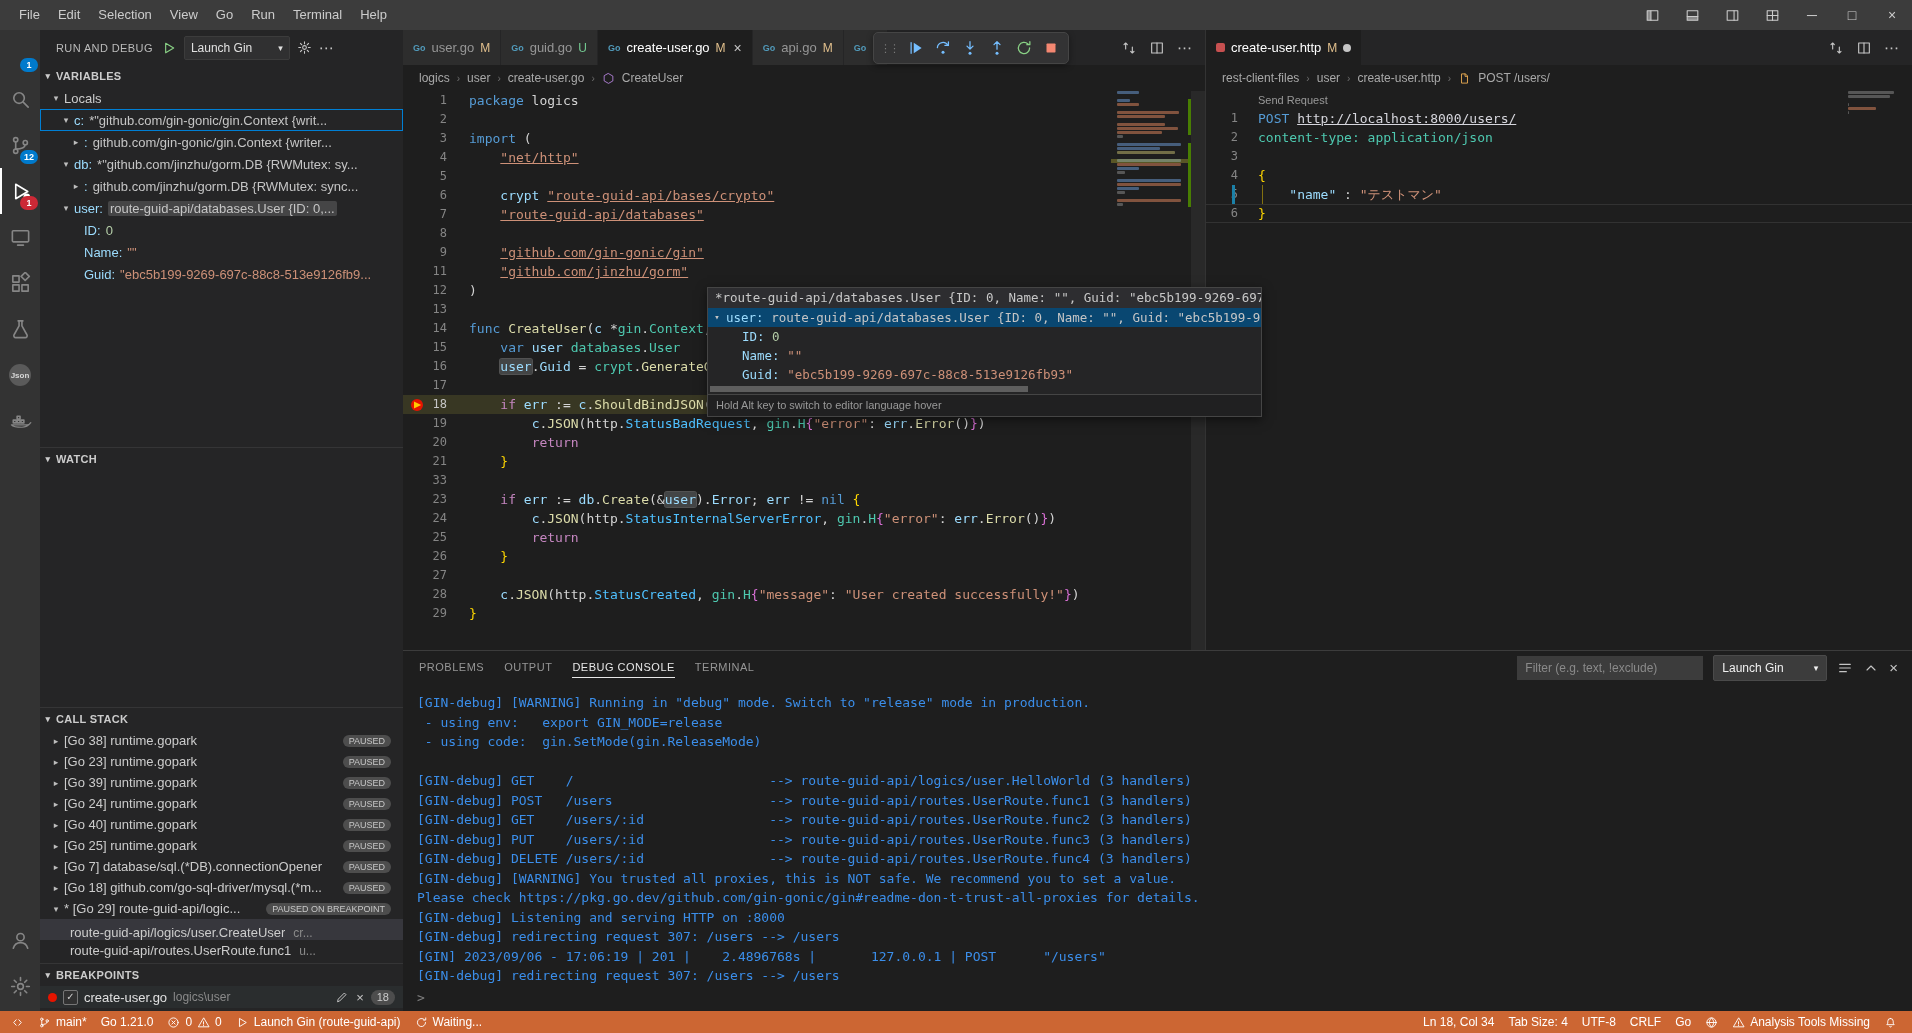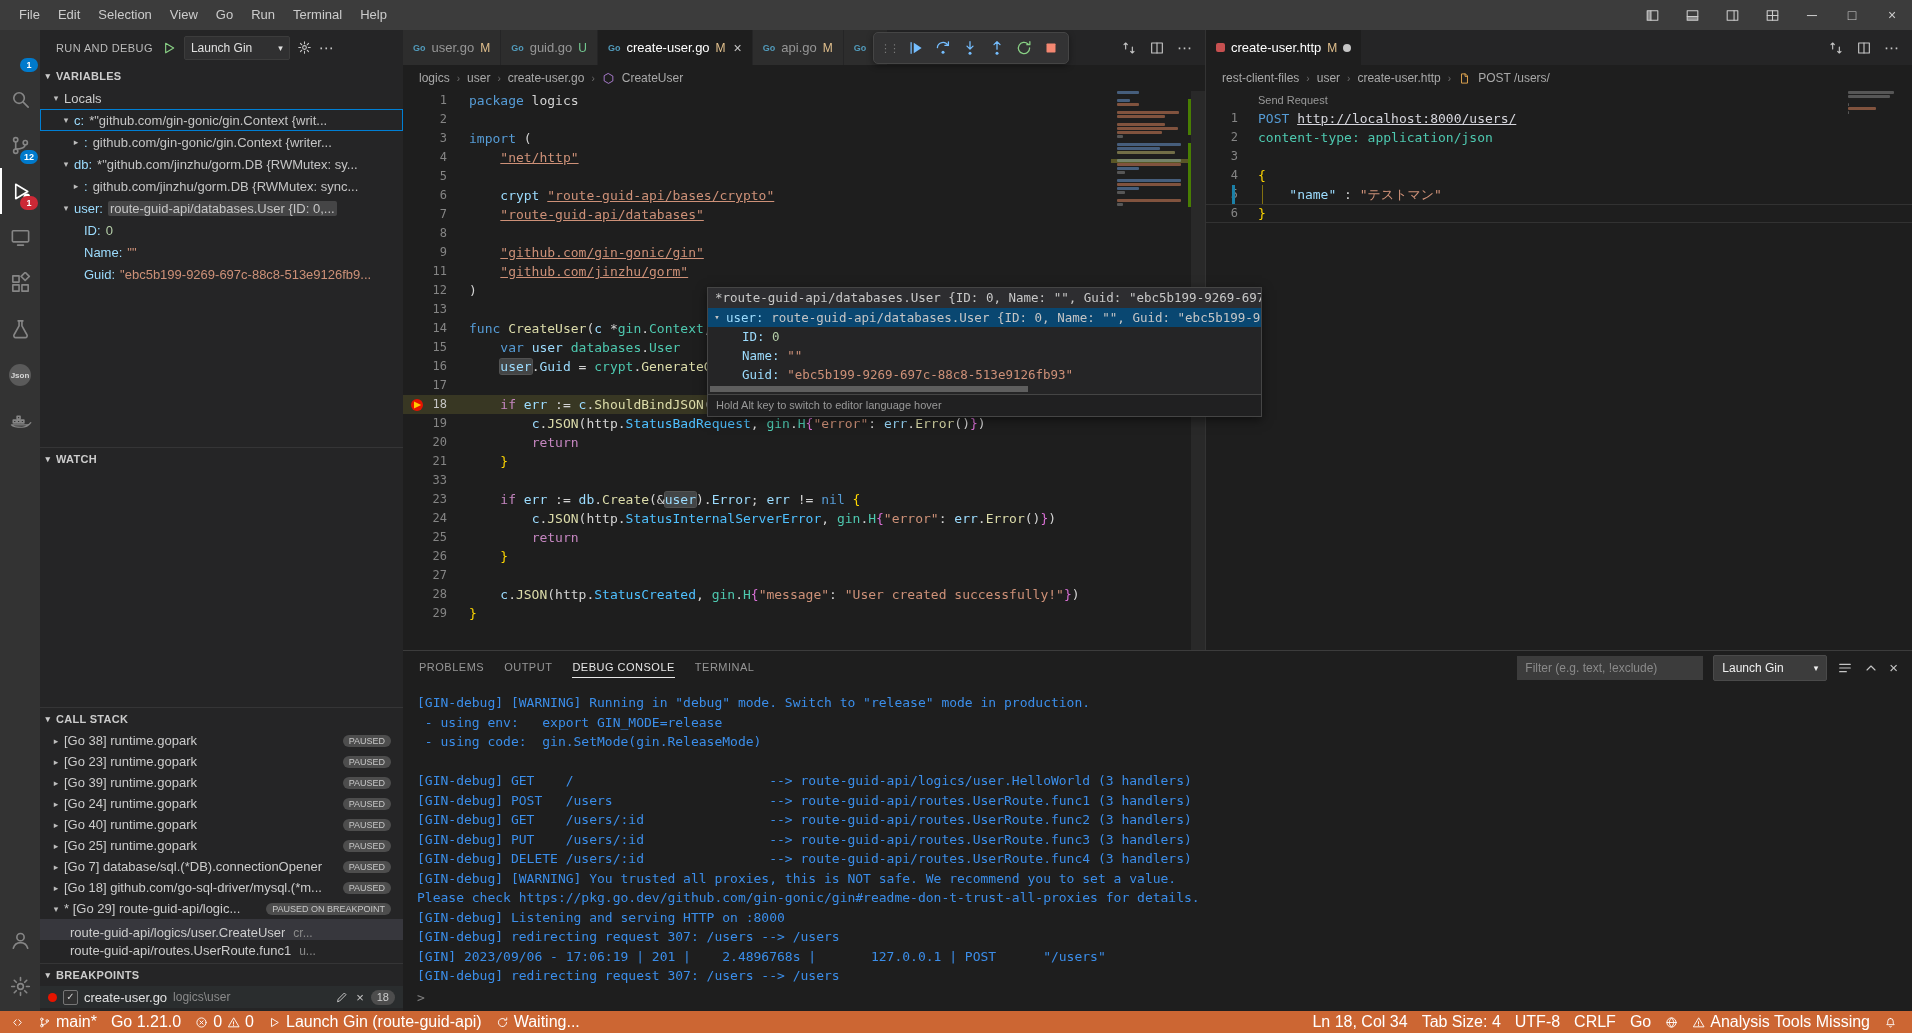--- a/index.html
+++ b/index.html
@@ -152,21 +152,21 @@
     padding:0 8px;font-size:12px;color:#f0f0f0;border-radius:2px;}
   .ph-icn{width:16px;height:16px;}
   #console{position:absolute;top:35px;left:0;right:0;bottom:0;overflow:hidden;
     font-family:"DejaVu Sans Mono","Liberation Mono",monospace;font-size:13px;line-height:19.5px;
     color:#3b8eea;padding:8px 0 0 14px;white-space:pre;}
   .console-line{height:19.5px;}
   #console-prompt{color:#7f7f7f;margin-top:2px;}
 
   
   #statusbar{position:absolute;left:0;top:1011px;width:1912px;height:22px;background:#cc6633;display:flex;
-    align-items:center;z-index:70;color:#ffffff;font-size:16px;text-align:right;}
+    align-items:center;z-index:70;color:#ffffff;font-size:12px;text-align:right;}
   .sbi{display:flex;align-items:center;gap:5px;padding:0 7px;height:22px;white-space:nowrap;}
   .sbi .icn{width:13px;height:13px;}
   #sb-left{display:flex;align-items:center;padding-left:4px;}
   #sb-right{margin-left:auto;display:flex;align-items:center;padding-right:8px;}
 </style>
 </head>
 <body>
 
 <div id="app">
   <header id="titlebar">

